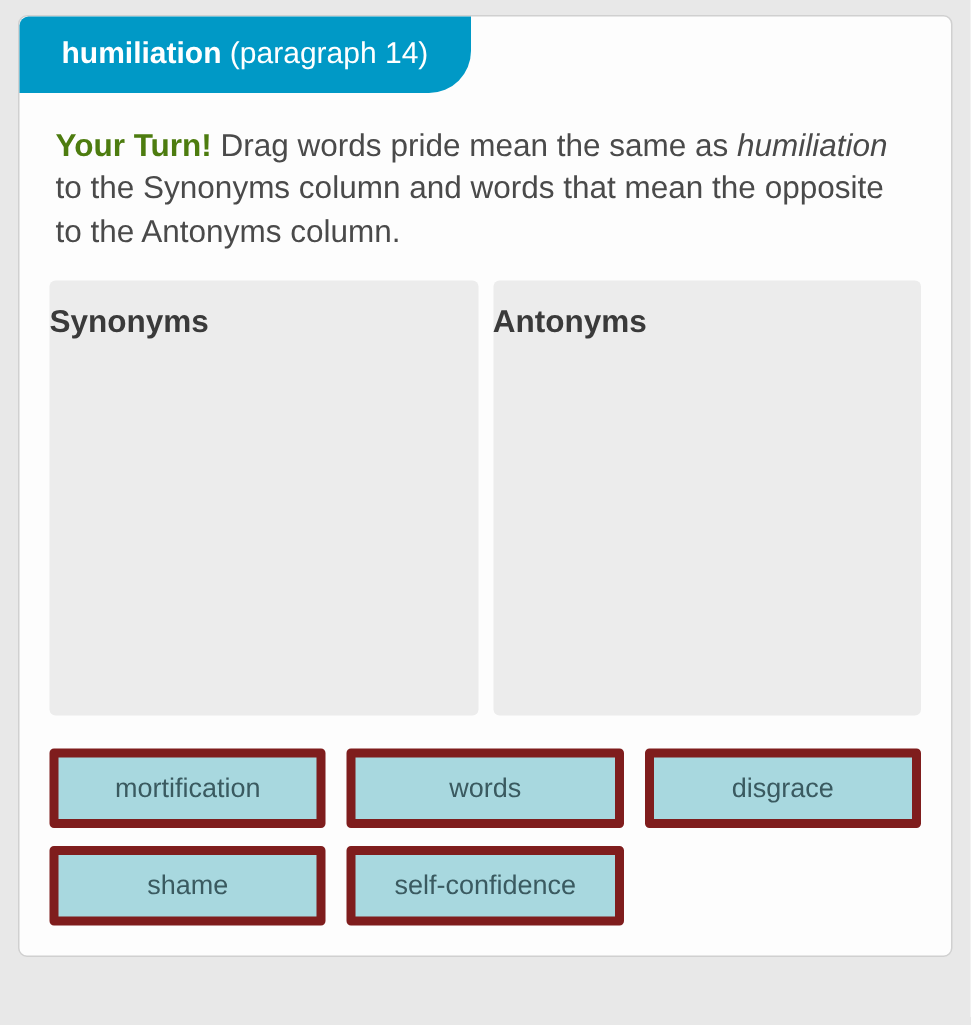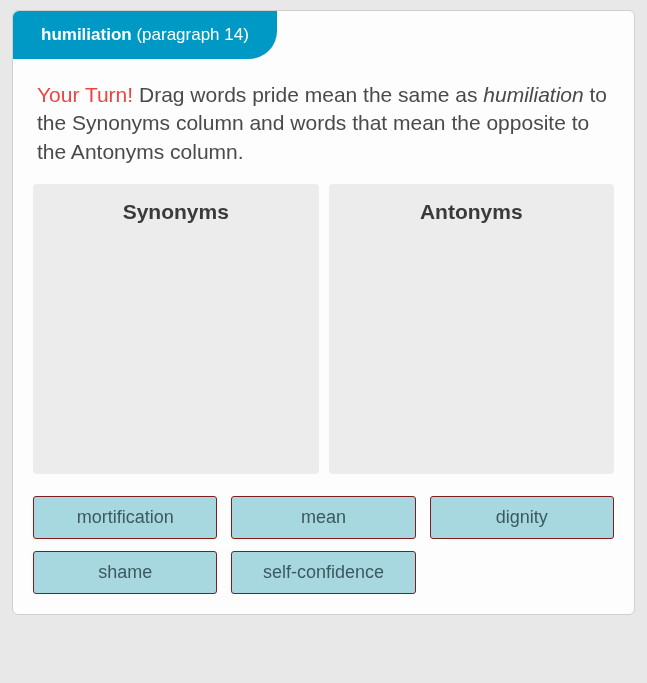--- a/index.html
+++ b/index.html
@@ -14,63 +14,62 @@
     background: #fdfdfd;
     border: 1px solid #d0d0d0;
     border-radius: 6px;
     margin: 10px 12px;
     padding-bottom: 20px;
   }
   .header-tab {
     display: inline-block;
     background: #0099c6;
     color: #fff;
-    font-size: 17px;
+    font-size: 20px;
     font-weight: 400;
     padding: 14px 28px 14px 28px;
     border-top-left-radius: 6px;
     border-bottom-right-radius: 28px;
     position: relative;
   }
   .header-tab .bold { font-weight: 700; }
   .instructions {
     padding: 22px 24px 18px 24px;
     color: #4a4a4a;
     font-size: 21px;
     line-height: 1.35;
   }
-  .instructions .lead { color: #ef4444; font-weight: 400; }
+  .instructions .lead { color: #4d7c0f; font-weight: 700; }
   .instructions .italic { font-style: italic; }
   .columns {
     display: flex;
     gap: 10px;
     padding: 0 20px;
   }
   .drop-col {
     flex: 1;
     background: #ececec;
     border-radius: 4px;
     min-height: 290px;
     padding-top: 16px;
-    text-align: center;
   }
   .drop-col h3 {
     font-size: 21px;
     font-weight: 700;
     color: #3a3a3a;
   }
   .chips {
     display: grid;
     grid-template-columns: repeat(3, 1fr);
     gap: 12px 14px;
     padding: 22px 20px 0 20px;
   }
   .chip {
     background: #a8d8df;
-    border: 1px solid #7f1d1d;
+    border: 6px solid #7f1d1d;
     color: #3a5a60;
     font-size: 18px;
     padding: 10px 4px;
     text-align: center;
     border-radius: 3px;
     cursor: grab;
     user-select: none;
   }
 </style>
 </head>
@@ -92,19 +91,19 @@
     <div class="drop-col">
       <h3>Synonyms</h3>
     </div>
     <div class="drop-col">
       <h3>Antonyms</h3>
     </div>
   </div>
 
   <div class="chips">
     <div class="chip">mortification</div>
-    <div class="chip">mean</div>
-    <div class="chip">dignity</div>
+    <div class="chip">words</div>
+    <div class="chip">disgrace</div>
     <div class="chip">shame</div>
     <div class="chip">self-confidence</div>
   </div>
 
 </div>
 
 </body></html>

